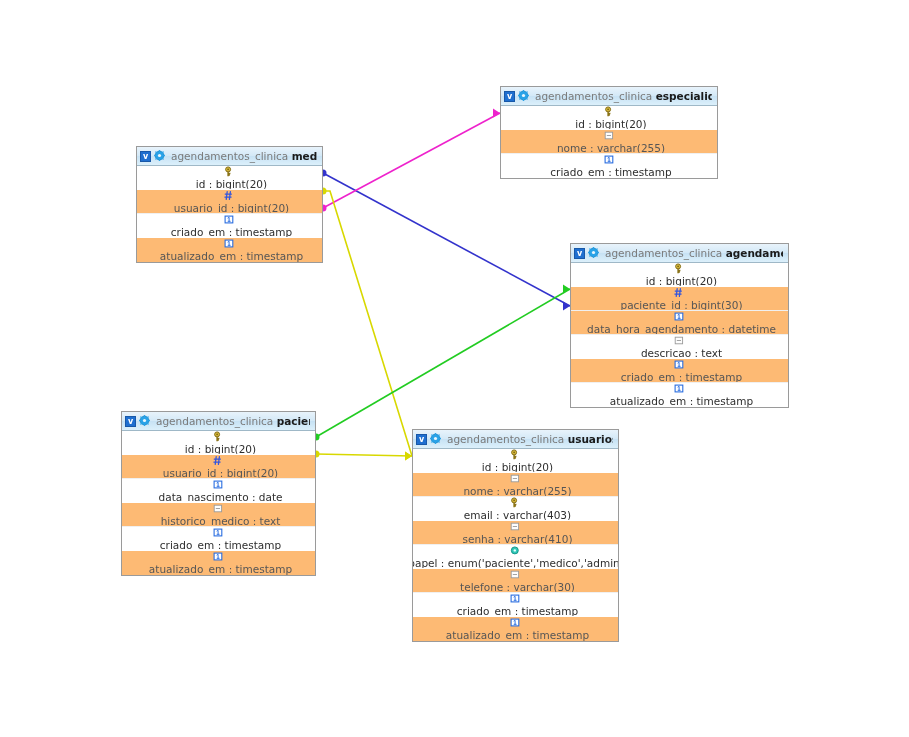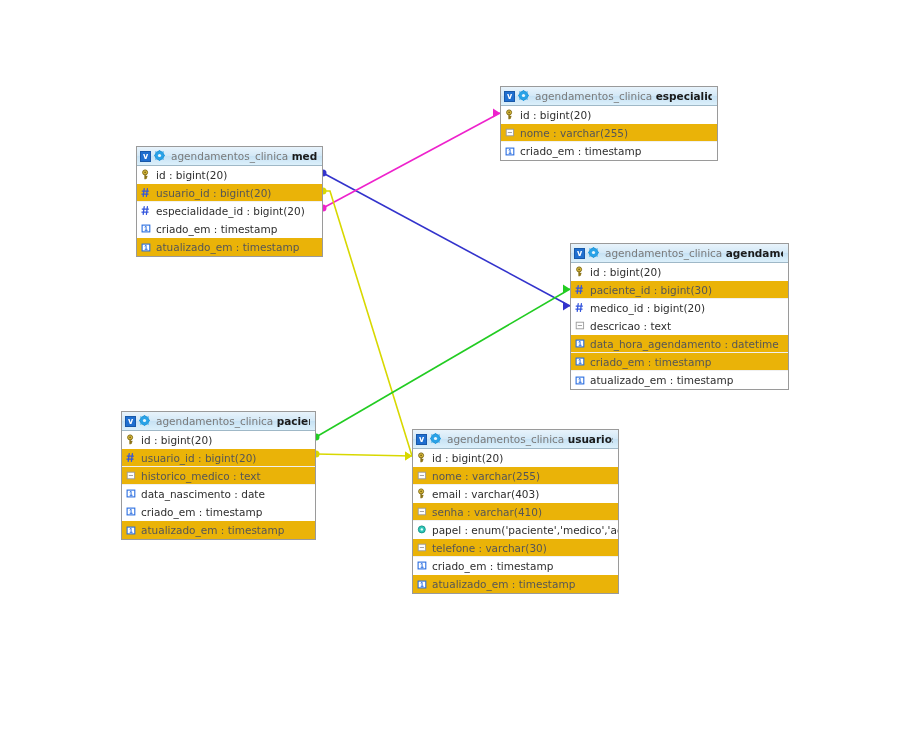--- a/index.html
+++ b/index.html
@@ -76,33 +76,34 @@
     padding-right: 2px;
     overflow: hidden;
   }
   .hdr-text .tbl {
     color: #1a1a1a;
     font-weight: bold;
   }
 
   
   .row {
-    height: 18px;
+    height: 24px;
     display: flex;
     align-items: center;
     padding-left: 4px;
     box-sizing: border-box;
     font-size: 10.5px;
     color: #3a3a3a;
     white-space: nowrap;
     overflow: hidden;
     border-bottom: 1px solid #ffffff;
+    flex-direction: column;
   }
   .row.alt {
-    background: #eab308;
+    background: #fdba74;
     border-bottom: 1px solid #f0f0f0;
   }
   .row .rlabel {
     line-height: 14px;
     color: #2e2e2e;
   }
   .row.alt .rlabel {
     color: #565656;
   }
   .row.last { border-bottom: none; }
@@ -225,28 +226,20 @@
           <span class="ricon">
             <svg width="11" height="11" viewBox="0 0 11 11">
               <path d="M3.2 1.6 L2.2 9.4 M6.4 1.6 L5.4 9.4 M1.2 4.1 L7.4 4.1 M0.9 7.0 L7.1 7.0" stroke="#3355dd" stroke-width="1.25" fill="none" stroke-linecap="round"></path>
             </svg>
           </span>
           <span class="rlabel">usuario_id : bigint(20)</span>
         </div>
         <div class="row">
           <span class="ricon">
             <svg width="11" height="11" viewBox="0 0 11 11">
-              <path d="M3.2 1.6 L2.2 9.4 M6.4 1.6 L5.4 9.4 M1.2 4.1 L7.4 4.1 M0.9 7.0 L7.1 7.0" stroke="#3355dd" stroke-width="1.25" fill="none" stroke-linecap="round"></path>
-            </svg>
-          </span>
-          <span class="rlabel">especialidade_id : bigint(20)</span>
-        </div>
-        <div class="row">
-          <span class="ricon">
-            <svg width="11" height="11" viewBox="0 0 11 11">
               <rect x="1.1" y="2.1" width="7.7" height="6.8" fill="#ffffff" stroke="#2a6ee0" stroke-width="1.1"></rect>
               <path d="M4.0 4.0 L5.1 3.3 L5.1 7.3 M4.1 7.3 L6.2 7.3" stroke="#2a6ee0" stroke-width="0.95" fill="none" stroke-linecap="round"></path>
             </svg>
           </span>
           <span class="rlabel">criado_em : timestamp</span>
         </div>
         <div class="row alt last">
           <span class="ricon">
             <svg width="11" height="11" viewBox="0 0 11 11">
               <rect x="1.1" y="2.1" width="7.7" height="6.8" fill="#ffffff" stroke="#2a6ee0" stroke-width="1.1"></rect>
@@ -284,45 +277,37 @@
           <span class="rlabel">id : bigint(20)</span>
         </div>
         <div class="row alt">
           <span class="ricon">
             <svg width="11" height="11" viewBox="0 0 11 11">
               <path d="M3.2 1.6 L2.2 9.4 M6.4 1.6 L5.4 9.4 M1.2 4.1 L7.4 4.1 M0.9 7.0 L7.1 7.0" stroke="#3355dd" stroke-width="1.25" fill="none" stroke-linecap="round"></path>
             </svg>
           </span>
           <span class="rlabel">paciente_id : bigint(30)</span>
         </div>
-        <div class="row">
-          <span class="ricon">
-            <svg width="11" height="11" viewBox="0 0 11 11">
-              <path d="M3.2 1.6 L2.2 9.4 M6.4 1.6 L5.4 9.4 M1.2 4.1 L7.4 4.1 M0.9 7.0 L7.1 7.0" stroke="#3355dd" stroke-width="1.25" fill="none" stroke-linecap="round"></path>
-            </svg>
-          </span>
-          <span class="rlabel">medico_id : bigint(20)</span>
+        <div class="row alt">
+          <span class="ricon">
+            <svg width="11" height="11" viewBox="0 0 11 11">
+              <rect x="1.1" y="2.1" width="7.7" height="6.8" fill="#ffffff" stroke="#2a6ee0" stroke-width="1.1"></rect>
+              <path d="M4.0 4.0 L5.1 3.3 L5.1 7.3 M4.1 7.3 L6.2 7.3" stroke="#2a6ee0" stroke-width="0.95" fill="none" stroke-linecap="round"></path>
+            </svg>
+          </span>
+          <span class="rlabel">data_hora_agendamento : datetime</span>
         </div>
         <div class="row">
           <span class="ricon">
             <svg width="11" height="11" viewBox="0 0 11 11">
               <rect x="1.2" y="2.2" width="7.4" height="6.6" fill="#fdfdfd" stroke="#9a9a9a" stroke-width="0.9"></rect>
               <path d="M2.8 5.5 L7.0 5.5" stroke="#9a9a9a" stroke-width="0.9"></path>
             </svg>
           </span>
           <span class="rlabel">descricao : text</span>
-        </div>
-        <div class="row alt">
-          <span class="ricon">
-            <svg width="11" height="11" viewBox="0 0 11 11">
-              <rect x="1.1" y="2.1" width="7.7" height="6.8" fill="#ffffff" stroke="#2a6ee0" stroke-width="1.1"></rect>
-              <path d="M4.0 4.0 L5.1 3.3 L5.1 7.3 M4.1 7.3 L6.2 7.3" stroke="#2a6ee0" stroke-width="0.95" fill="none" stroke-linecap="round"></path>
-            </svg>
-          </span>
-          <span class="rlabel">data_hora_agendamento : datetime</span>
         </div>
         <div class="row alt">
           <span class="ricon">
             <svg width="11" height="11" viewBox="0 0 11 11">
               <rect x="1.1" y="2.1" width="7.7" height="6.8" fill="#ffffff" stroke="#2a6ee0" stroke-width="1.1"></rect>
               <path d="M4.0 4.0 L5.1 3.3 L5.1 7.3 M4.1 7.3 L6.2 7.3" stroke="#2a6ee0" stroke-width="0.95" fill="none" stroke-linecap="round"></path>
             </svg>
           </span>
           <span class="rlabel">criado_em : timestamp</span>
         </div>
@@ -364,37 +349,37 @@
           <span class="rlabel">id : bigint(20)</span>
         </div>
         <div class="row alt">
           <span class="ricon">
             <svg width="11" height="11" viewBox="0 0 11 11">
               <path d="M3.2 1.6 L2.2 9.4 M6.4 1.6 L5.4 9.4 M1.2 4.1 L7.4 4.1 M0.9 7.0 L7.1 7.0" stroke="#3355dd" stroke-width="1.25" fill="none" stroke-linecap="round"></path>
             </svg>
           </span>
           <span class="rlabel">usuario_id : bigint(20)</span>
         </div>
+        <div class="row">
+          <span class="ricon">
+            <svg width="11" height="11" viewBox="0 0 11 11">
+              <rect x="1.1" y="2.1" width="7.7" height="6.8" fill="#ffffff" stroke="#2a6ee0" stroke-width="1.1"></rect>
+              <path d="M4.0 4.0 L5.1 3.3 L5.1 7.3 M4.1 7.3 L6.2 7.3" stroke="#2a6ee0" stroke-width="0.95" fill="none" stroke-linecap="round"></path>
+            </svg>
+          </span>
+          <span class="rlabel">data_nascimento : date</span>
+        </div>
         <div class="row alt">
           <span class="ricon">
             <svg width="11" height="11" viewBox="0 0 11 11">
               <rect x="1.2" y="2.2" width="7.4" height="6.6" fill="#fdfdfd" stroke="#9a9a9a" stroke-width="0.9"></rect>
               <path d="M2.8 5.5 L7.0 5.5" stroke="#9a9a9a" stroke-width="0.9"></path>
             </svg>
           </span>
           <span class="rlabel">historico_medico : text</span>
-        </div>
-        <div class="row">
-          <span class="ricon">
-            <svg width="11" height="11" viewBox="0 0 11 11">
-              <rect x="1.1" y="2.1" width="7.7" height="6.8" fill="#ffffff" stroke="#2a6ee0" stroke-width="1.1"></rect>
-              <path d="M4.0 4.0 L5.1 3.3 L5.1 7.3 M4.1 7.3 L6.2 7.3" stroke="#2a6ee0" stroke-width="0.95" fill="none" stroke-linecap="round"></path>
-            </svg>
-          </span>
-          <span class="rlabel">data_nascimento : date</span>
         </div>
         <div class="row">
           <span class="ricon">
             <svg width="11" height="11" viewBox="0 0 11 11">
               <rect x="1.1" y="2.1" width="7.7" height="6.8" fill="#ffffff" stroke="#2a6ee0" stroke-width="1.1"></rect>
               <path d="M4.0 4.0 L5.1 3.3 L5.1 7.3 M4.1 7.3 L6.2 7.3" stroke="#2a6ee0" stroke-width="0.95" fill="none" stroke-linecap="round"></path>
             </svg>
           </span>
           <span class="rlabel">criado_em : timestamp</span>
         </div>

